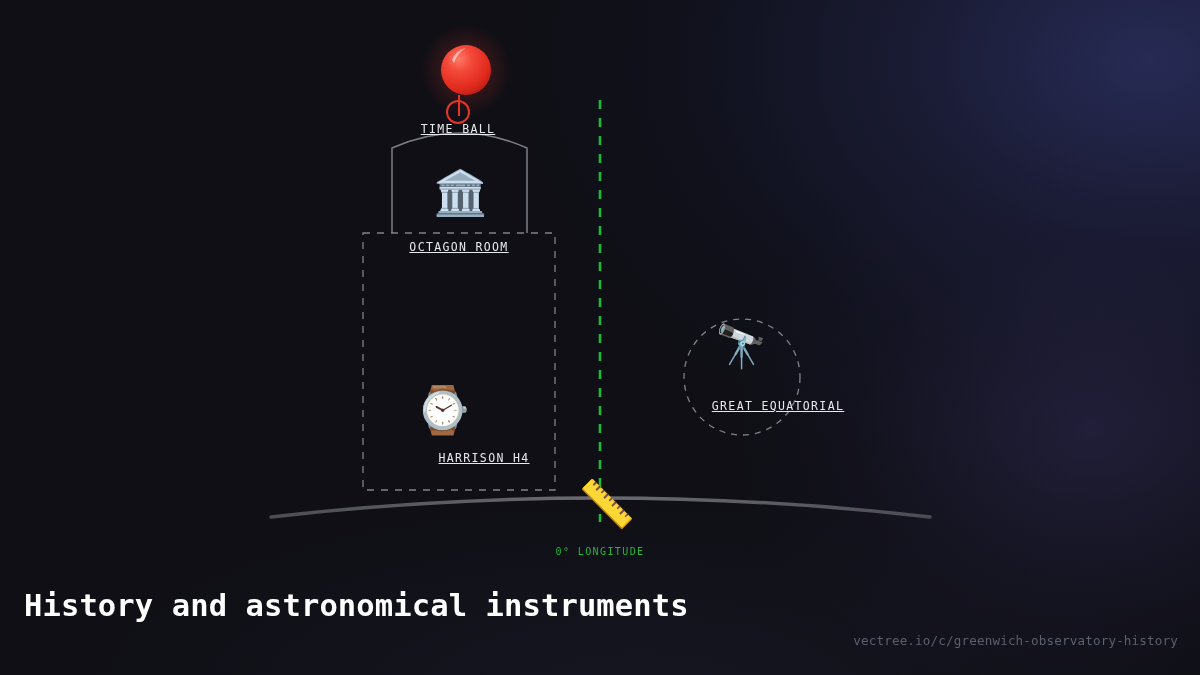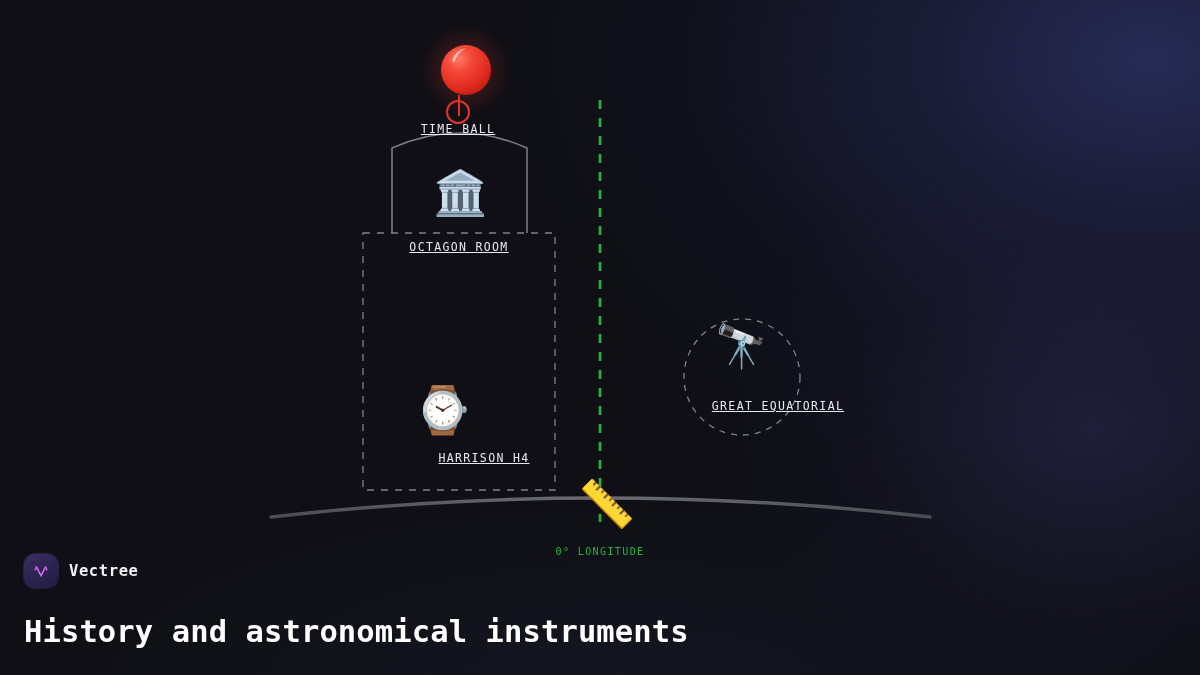--- a/index.html
+++ b/index.html
@@ -123,21 +123,21 @@
     left: 24px;
     top: 49px;
     width: 830px;
     color: #ffffff;
     font-size: 30.5px;
     font-weight: bold;
     line-height: 33px;
     letter-spacing: 0.1px;
     font-family: "DejaVu Sans Mono", "Liberation Mono", monospace;
   }
-  #headline .ln { display: block; margin-top: 26px; }
+  #headline .ln { display: block; }
   #page-url {
     position: absolute;
     right: 22px;
     bottom: 27px;
     color: #5c5f6e;
     font-size: 12.6px;
     letter-spacing: 0.15px;
     font-family: "DejaVu Sans Mono", "Liberation Mono", monospace;
   }
 </style>
@@ -200,37 +200,21 @@
   <div class="caption" style="left:459px; top:240px;">OCTAGON ROOM</div>
 
   <div class="caption" style="left:484px; top:451px;">HARRISON H4</div>
 
   <div class="caption" style="left:742px; top:399px;margin-left:36px;">GREAT EQUATORIAL</div>
 
   <div class="meridian-caption" style="left:600px; top:546px;">0° LONGITUDE</div>
 
   <div id="footer">
 
-    <div class="brand-row">
-      <div class="brand-logo">
-        <svg width="20" height="20" viewBox="0 0 20 20">
-          <g stroke="#c museum"></g>
-          <g fill="none" stroke="#d16fe8" stroke-width="1.6" stroke-linecap="round">
-            <path d="M5.4 6.2 L10 14.6 L14.6 6.2"></path>
-          </g>
-          <g fill="none" stroke="#c75ce0" stroke-width="1.5" stroke-linecap="round">
-            <path d="M5.4 6.2 L4.0 8.9"></path>
-            <path d="M5.4 6.2 L7.1 8.6"></path>
-            <path d="M14.6 6.2 L16.0 8.9"></path>
-            <path d="M14.6 6.2 L12.9 8.6"></path>
-          </g>
-        </svg>
-      </div>
-      <div class="brand-name">Vectree</div>
-    </div>
 
     <div id="headline">
       <span class="ln">History and astronomical instruments</span>
     </div>
 
+    <div id="page-url">vectree.io/c/greenwich-observatory-history</div>
   </div>
 
 </div>
 
 </body></html>

